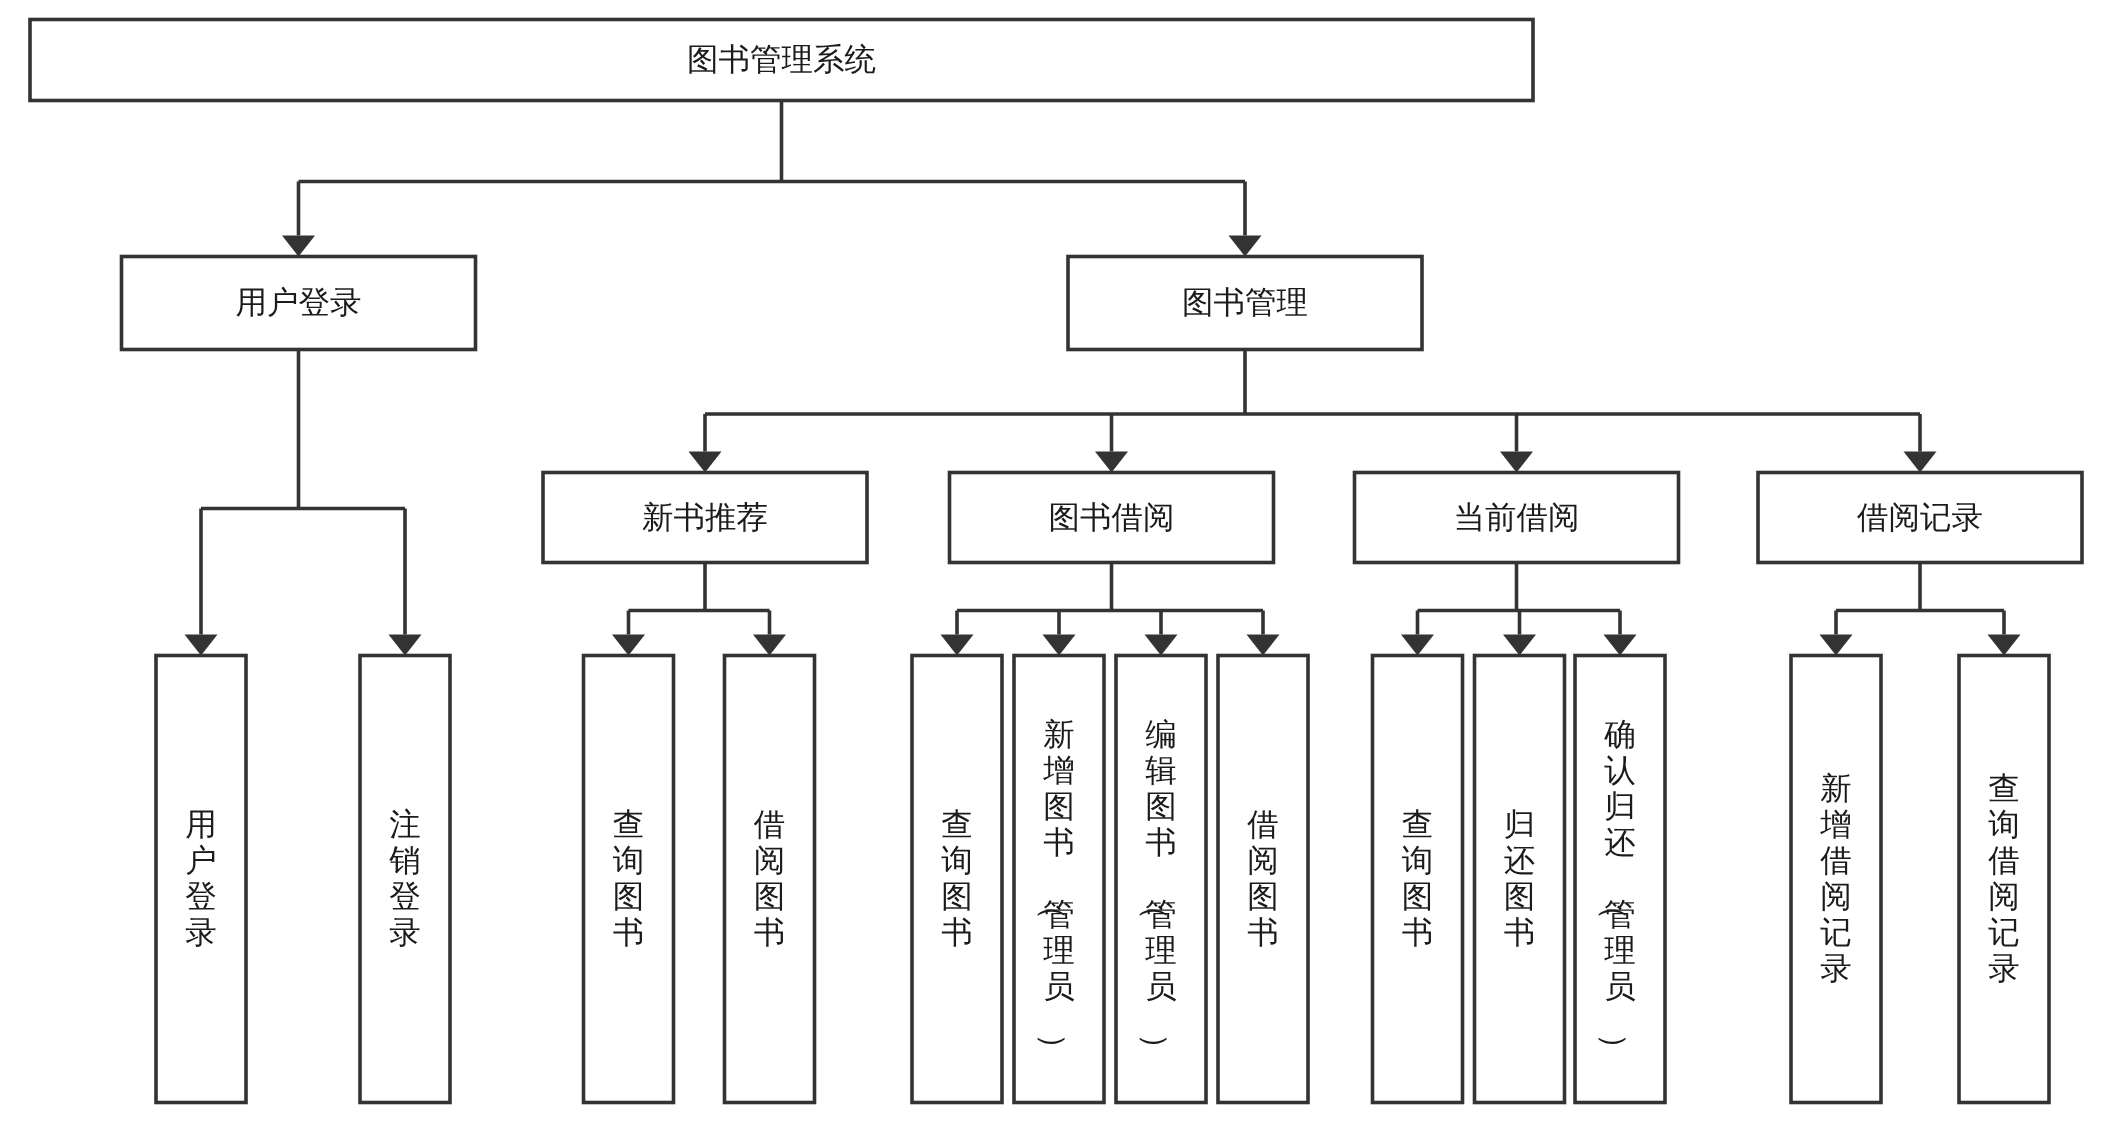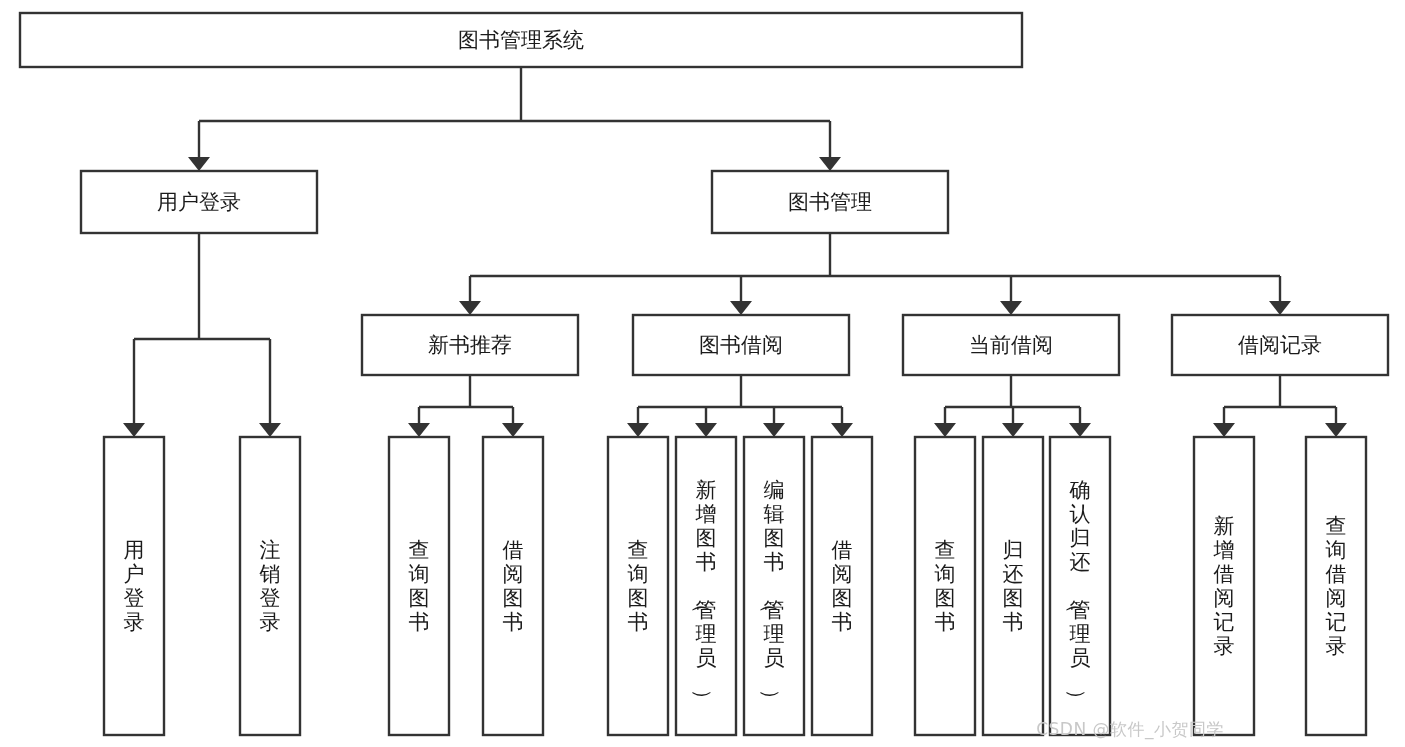--- a/index.html
+++ b/index.html
@@ -203,14 +203,13 @@
         <g>
           <rect x="1194" y="437" width="60" height="298" class="node-box"></rect>
           <text x="1224" y="532.72" class="node-label-v"><tspan x="1224" dy="0">新</tspan><tspan x="1224" dy="24">增</tspan><tspan x="1224" dy="24">借</tspan><tspan x="1224" dy="24">阅</tspan><tspan x="1224" dy="24">记</tspan><tspan x="1224" dy="24">录</tspan></text>
         </g>
         <g>
           <rect x="1306" y="437" width="60" height="298" class="node-box"></rect>
           <text x="1336" y="532.72" class="node-label-v"><tspan x="1336" dy="0">查</tspan><tspan x="1336" dy="24">询</tspan><tspan x="1336" dy="24">借</tspan><tspan x="1336" dy="24">阅</tspan><tspan x="1336" dy="24">记</tspan><tspan x="1336" dy="24">录</tspan></text>
         </g>
       </g>
   </svg>
-  <div class="watermark">CSDN @软件_小贺同学</div>
 </div>
 
 </body></html>

